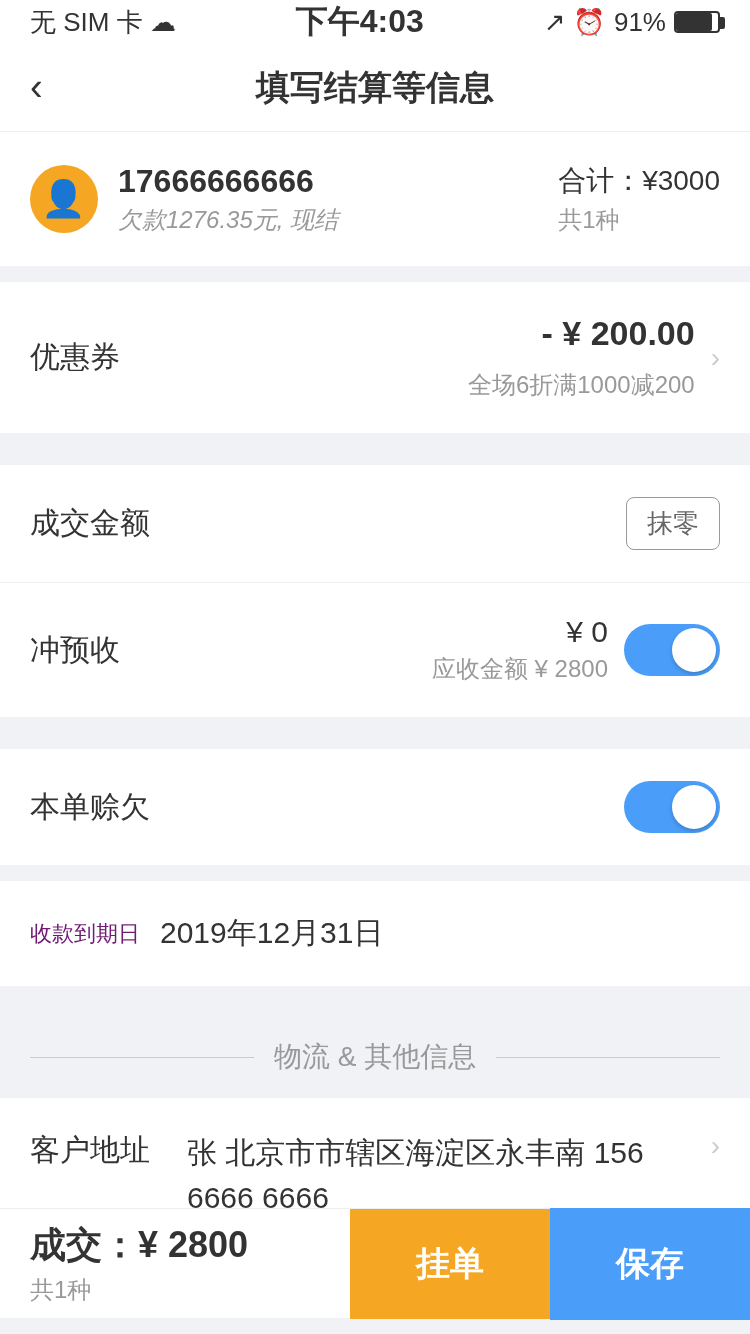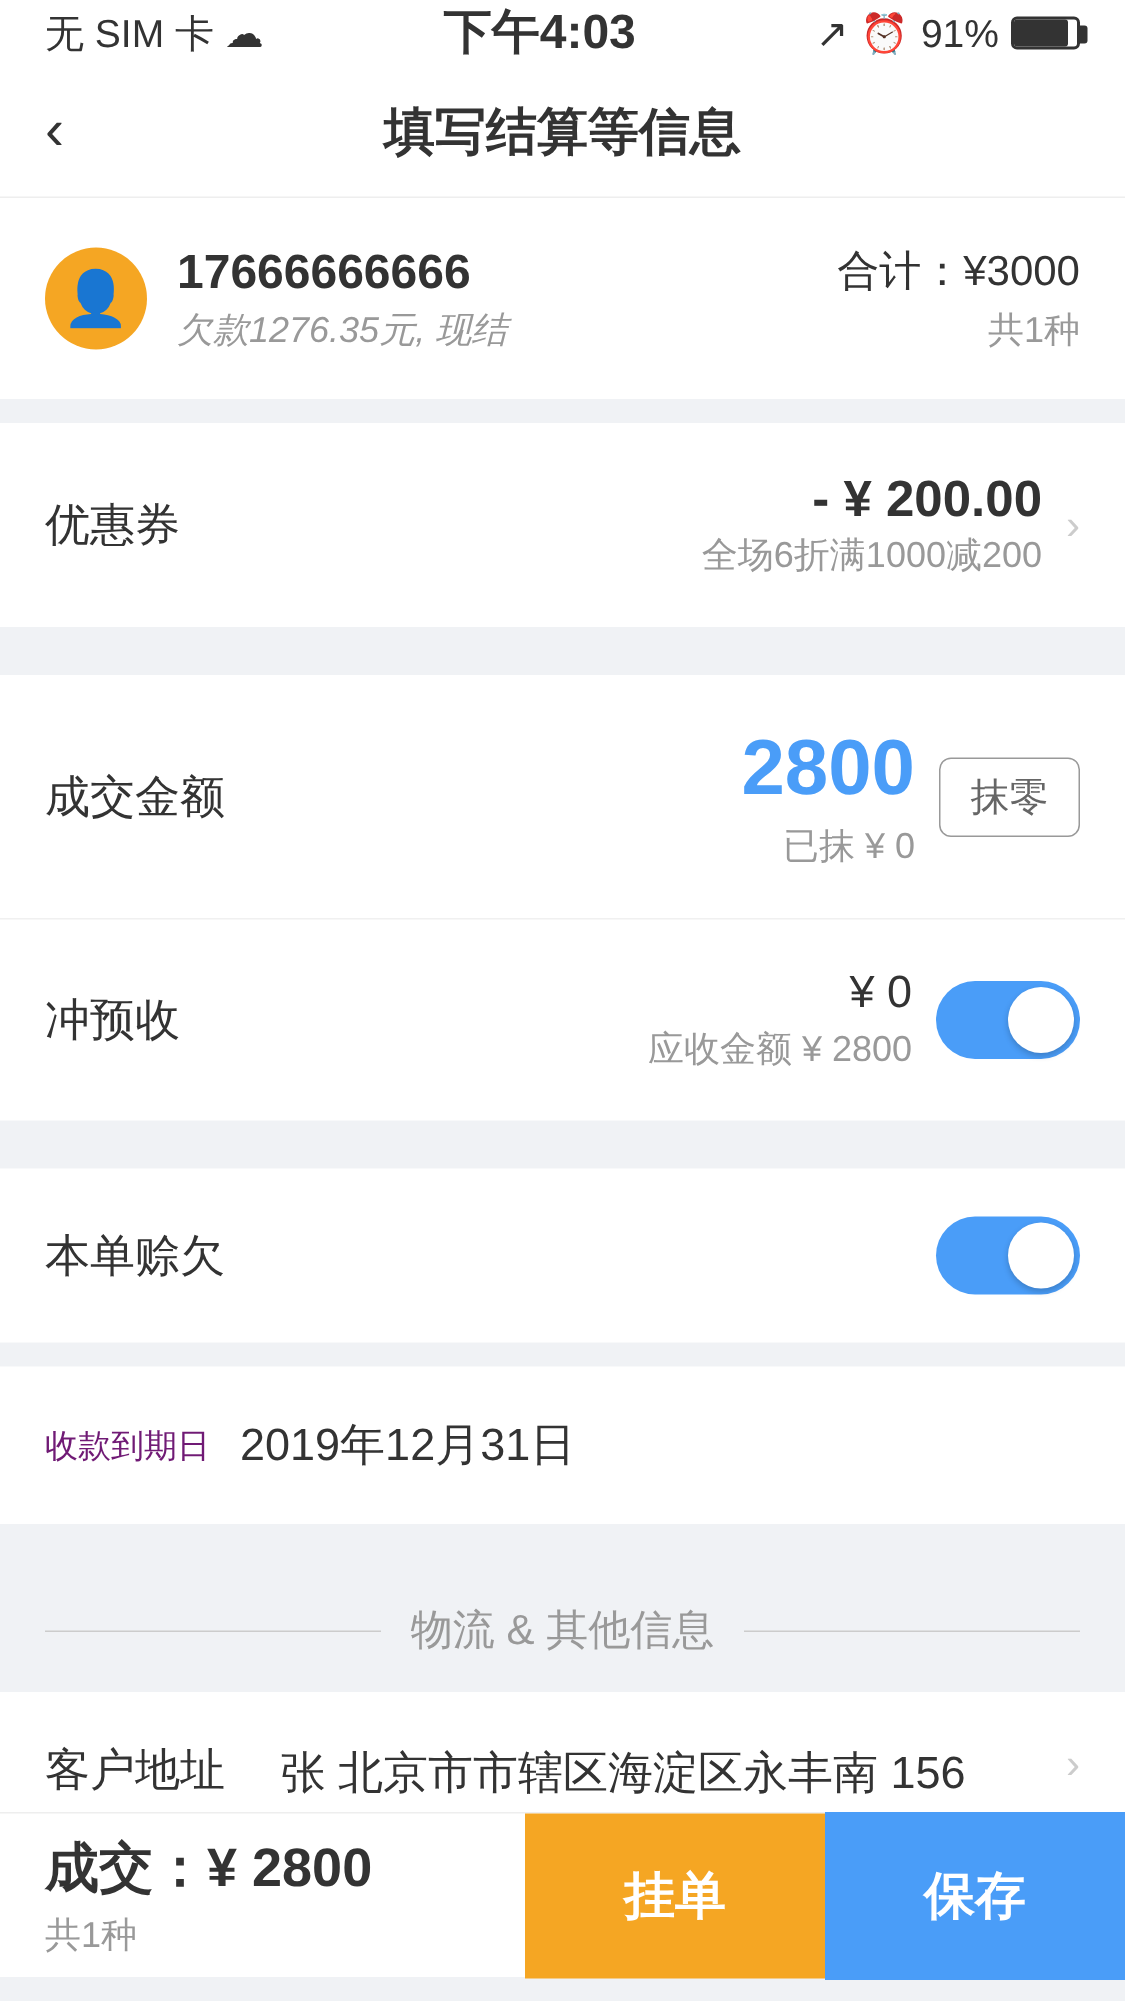--- a/index.html
+++ b/index.html
@@ -76,21 +76,21 @@
       margin-bottom: 16px;
     }
     .user-left { display: flex; align-items: center; gap: 20px; }
     .avatar {
       width: 68px; height: 68px; border-radius: 50%; background: #f5a623;
       display: flex; align-items: center; justify-content: center;
       color: #fff; font-size: 36px;
     }
     .user-info .phone { font-size: 32px; font-weight: 600; color: #333; }
     .user-info .debt { font-size: 24px; color: #999; margin-top: 4px; font-style: italic; }
-    .user-right { text-align: right; }
+    .user-right { }
     .total-label { font-size: 28px; color: #333; }
     .total-count { font-size: 24px; color: #999; margin-top: 4px; }
 
     
     .section {
       background: #fff;
       margin-bottom: 16px;
     }
 
     
@@ -101,21 +101,21 @@
       padding: 32px 30px;
       border-bottom: 1px solid #f0f0f0;
     }
     .row:last-child { border-bottom: none; }
     .row-label { font-size: 30px; color: #333; }
     .row-right { display: flex; align-items: center; gap: 16px; }
     .row-right-col { text-align: right; }
 
     
     .coupon-value { font-size: 34px; color: #333; font-weight: 600; }
-    .coupon-desc { font-size: 24px; color: #999; margin-top: 1px; }
+    .coupon-desc { font-size: 24px; color: #999; margin-top: 16px; }
     .chevron-icon { color: #ccc; font-size: 28px; }
 
     
     .deal-amount-value { font-size: 52px; color: #4a9df8; font-weight: 600; }
     .round-btn {
       border: 1px solid #999; border-radius: 8px; padding: 8px 20px;
       font-size: 26px; color: #666; background: #fff; cursor: pointer;
     }
     .deal-sub { font-size: 24px; color: #999; margin-top: 6px; text-align: right; }
 
@@ -263,24 +263,20 @@
       </div>
     </div>
   </div>
 
   <div class="separator"></div>
 
   <div class="section">
     <div class="row">
       <div class="row-label">成交金额</div>
       <div class="row-right">
-        <div class="row-right-col">
-          <div class="deal-amount-value">2800</div>
-          <div class="deal-sub">已抹  ¥ 0</div>
-        </div>
         <button class="round-btn">抹零</button>
       </div>
     </div>
 
     <div class="row">
       <div class="row-label">冲预收</div>
       <div class="row-right">
         <div class="row-right-col">
           <div class="prepay-amount">¥ 0</div>
           <div class="prepay-receivable">应收金额 ¥ 2800</div>

